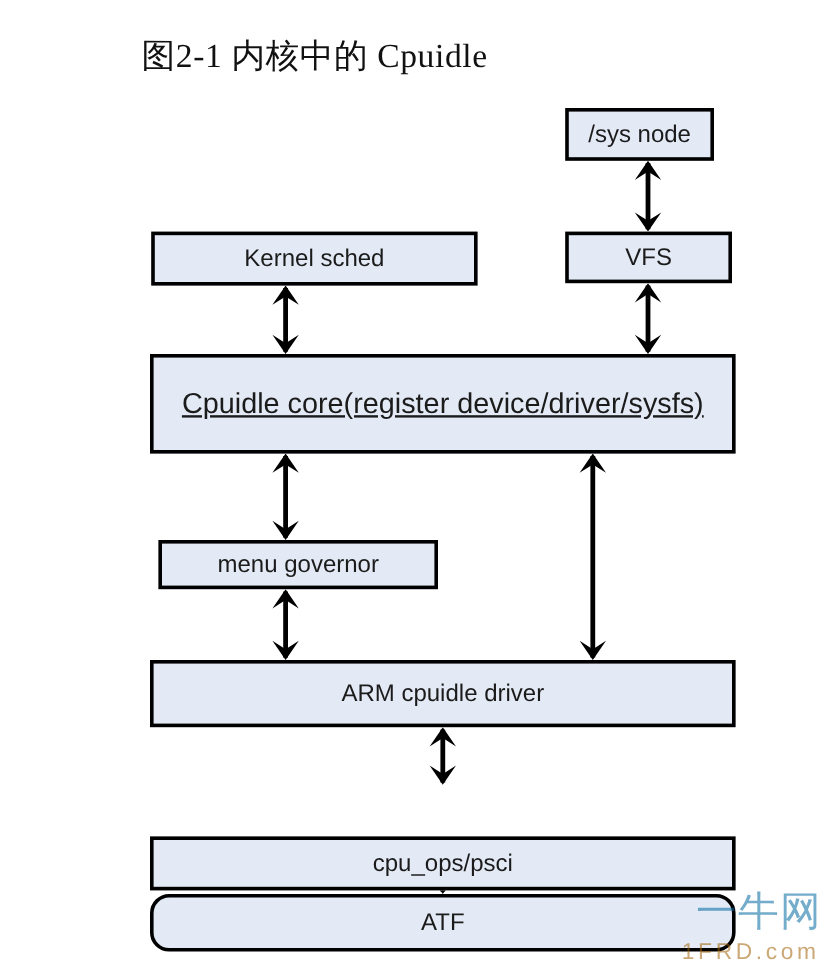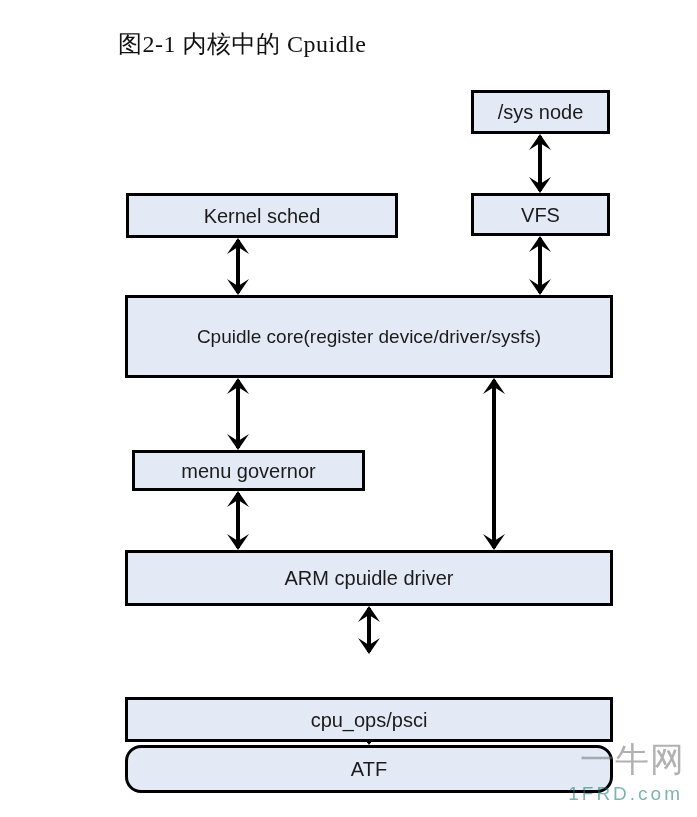--- a/index.html
+++ b/index.html
@@ -20,21 +20,21 @@
     position: absolute;
     left: 0; top: 0;
     width: 697px;
     height: 817px;
   }
 
   .fig-title {
     position: absolute;
     left: 118px;
     top: 28px;
-    font-size: 24px;
+    font-size: 28px;
     font-family: "Liberation Serif", "DejaVu Serif", serif;
     letter-spacing: 0.5px;
     white-space: nowrap;
     color: #111111;
   }
 
   .node-box {
     position: absolute;
     box-sizing: border-box;
     background: #e3eaf5;
@@ -42,21 +42,21 @@
     display: flex;
     align-items: center;
     justify-content: center;
     font-size: 20px;
     font-family: "Liberation Sans", sans-serif;
     color: #1b1b1b;
     white-space: nowrap;
     line-height: 1;
   }
 
-  .node-box.small-text { font-size: 19px; }
+  .node-box.small-text { font-size: 24px; text-decoration: underline; }
 
   
   #arrow-layer {
     position: absolute;
     left: 0; top: 0;
     width: 697px;
     height: 817px;
     pointer-events: none;
   }
 
@@ -68,29 +68,29 @@
     height: 78px;
     opacity: 0.55;
     pointer-events: none;
   }
   .wm-text {
     position: absolute;
     right: 8px;
     bottom: 4px;
     font-size: 19px;
     letter-spacing: 3px;
-    color: #0f766e;
+    color: #a16207;
     font-family: "Liberation Sans", sans-serif;
   }
   .wm-mark {
     position: absolute;
     right: 6px;
     bottom: 26px;
     font-size: 34px;
-    color: #737373;
+    color: #0369a1;
     font-family: "Liberation Sans", sans-serif;
     letter-spacing: 1px;
     white-space: nowrap;
   }
 </style>
 </head>
 <body>
 
 <div id="diagram-root">
 
@@ -133,21 +133,21 @@
         <path d="M 369 654 L 358 638 L 369 645 L 380 638 Z" fill="#000000"></path>
       </g>
       <g>
         <line x1="369" y1="701" x2="369" y2="743" stroke="#000000" stroke-width="4"></line>
         <path d="M 369 699 L 358 715 L 369 708 L 380 715 Z" fill="#000000"></path>
         <path d="M 369 745 L 358 729 L 369 736 L 380 729 Z" fill="#000000"></path>
       </g>
     </svg>
 
   <div id="node-layer">
-      <div class="node-box" style="left: 471px; top: 90px; width: 139px; height: 44px; background: rgb(227, 234, 245); border-color: rgb(0, 0, 0);">/sys node</div>
+      <div class="node-box" style="left: 471px; top: 90px; width: 124px; height: 44px; background: rgb(227, 234, 245); border-color: rgb(0, 0, 0);">/sys node</div>
       <div class="node-box" style="left: 471px; top: 193px; width: 139px; height: 43px; background: rgb(227, 234, 245); border-color: rgb(0, 0, 0);">VFS</div>
       <div class="node-box" style="left: 126px; top: 193px; width: 272px; height: 45px; background: rgb(227, 234, 245); border-color: rgb(0, 0, 0);">Kernel sched</div>
       <div class="node-box small-text" style="left: 125px; top: 295px; width: 488px; height: 83px; background: rgb(227, 234, 245); border-color: rgb(0, 0, 0);">Cpuidle core(register device/driver/sysfs)</div>
       <div class="node-box" style="left: 132px; top: 450px; width: 233px; height: 41px; background: rgb(227, 234, 245); border-color: rgb(0, 0, 0);">menu governor</div>
       <div class="node-box" style="left: 125px; top: 550px; width: 488px; height: 56px; background: rgb(227, 234, 245); border-color: rgb(0, 0, 0);">ARM cpuidle driver</div>
       <div class="node-box" style="left: 125px; top: 654px; width: 488px; height: 45px; background: rgb(227, 234, 245); border-color: rgb(0, 0, 0); margin-top: 43px;">cpu_ops/psci</div>
       <div class="node-box" style="left: 125px; top: 745px; width: 488px; height: 48px; background: rgb(227, 234, 245); border-color: rgb(0, 0, 0); border-radius: 16px;">ATF</div>
     </div>
 
   <div class="watermark">

